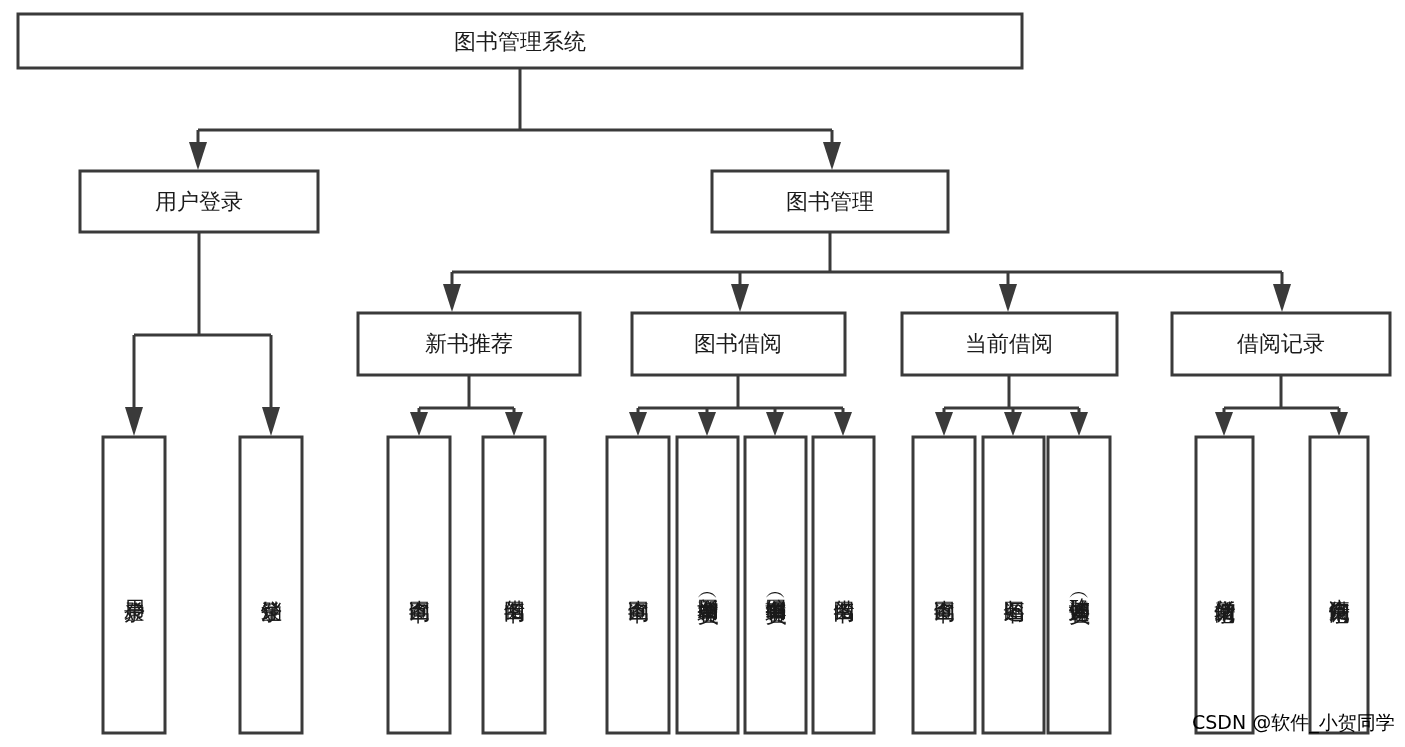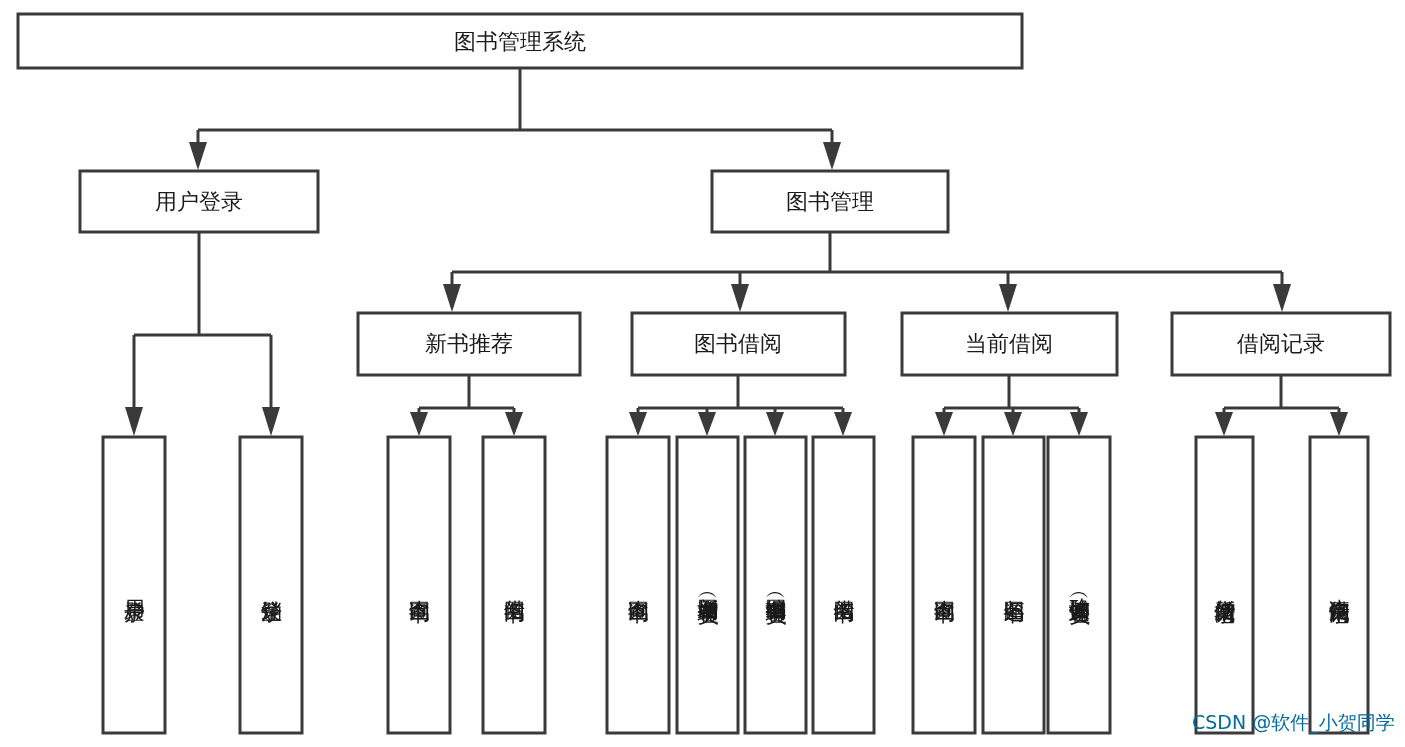--- a/index.html
+++ b/index.html
@@ -61,21 +61,21 @@
     align-items: center;
     justify-content: center;
     text-align: center;
     white-space: nowrap;
     pointer-events: none;
   }
   .watermark {
     position: absolute;
     font-family: "DejaVu Sans", "Liberation Sans", sans-serif;
     font-size: 19px;
-    color: #0369a1;
+    color: #000000;
     white-space: nowrap;
     left: 1192px;
     top: 710px;
   }
 </style>
 </head>
 <body>
 
 <div id="diagram-root">
 

